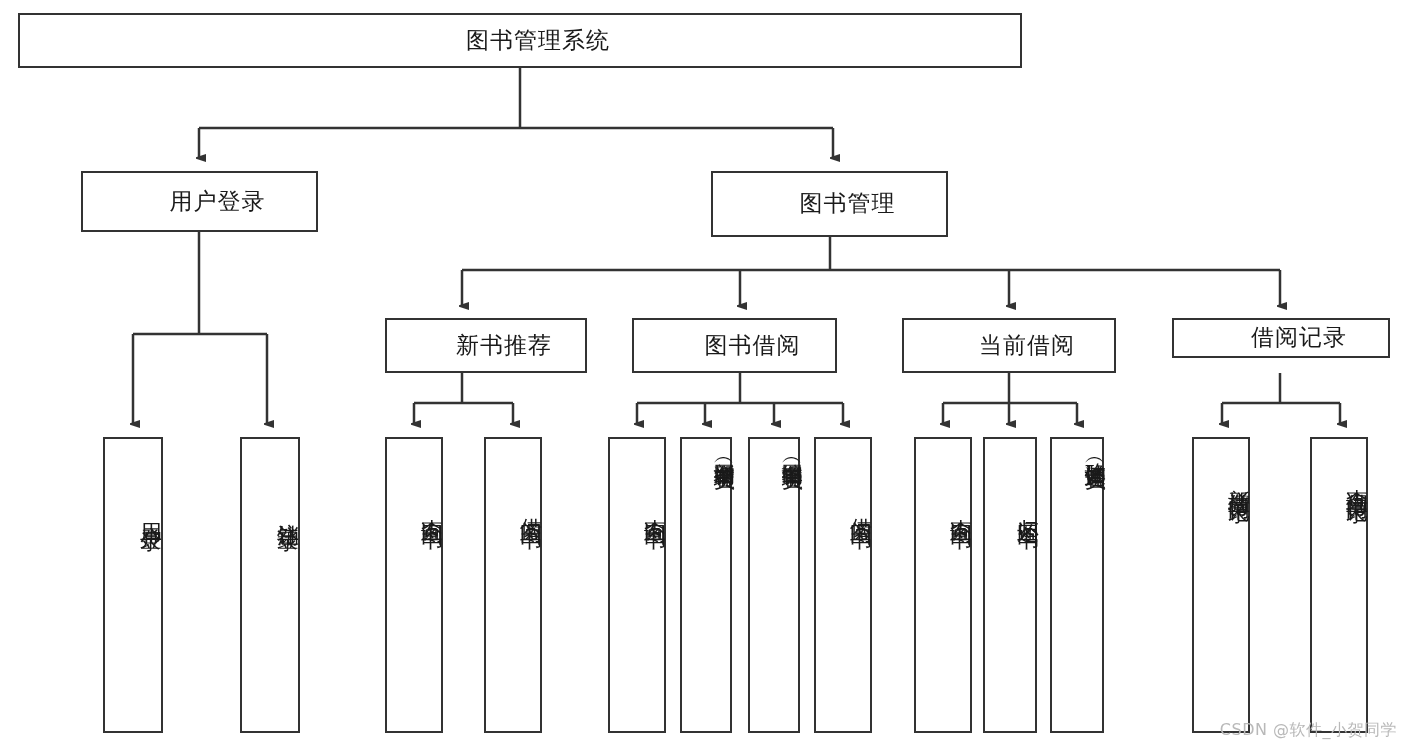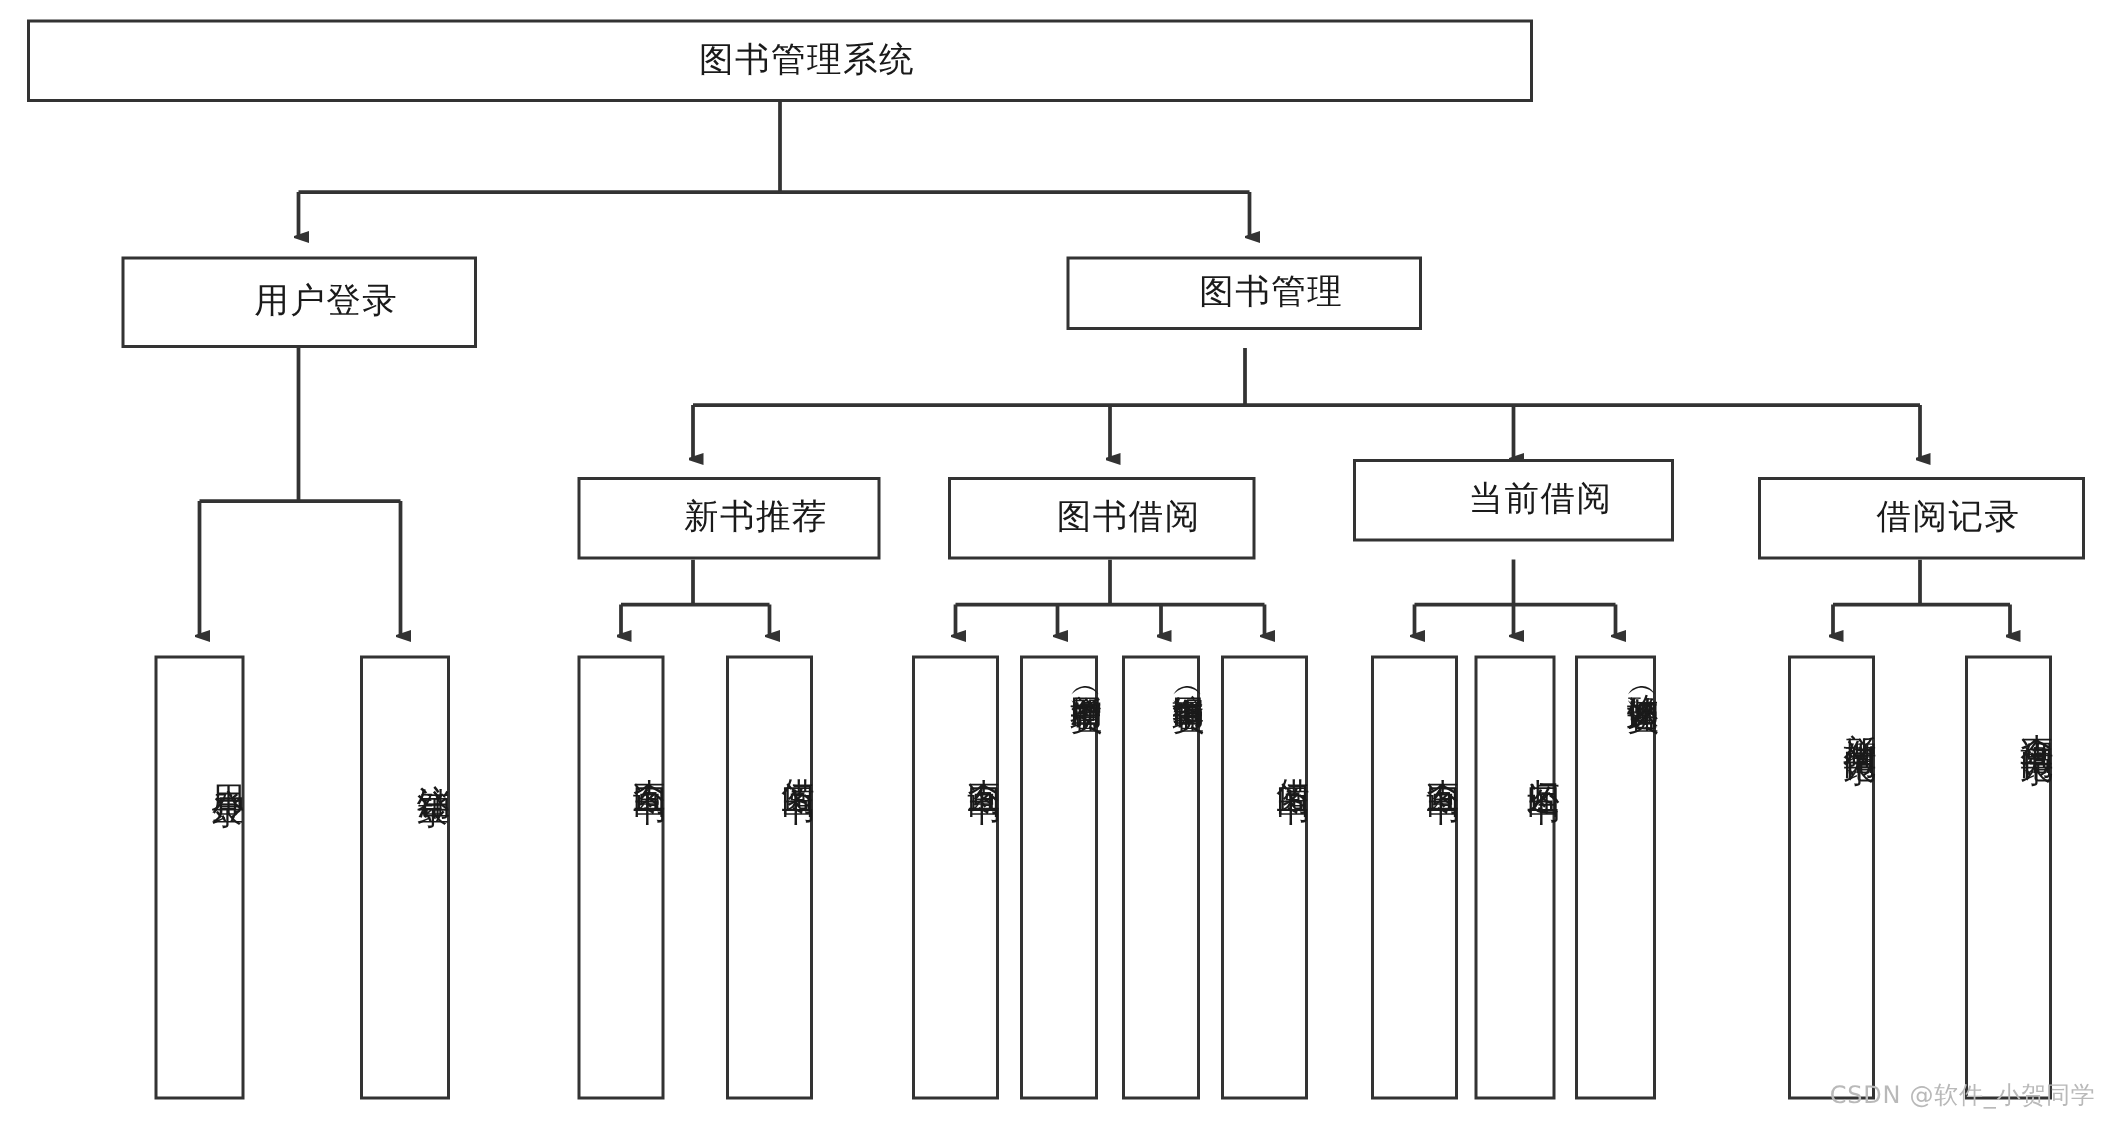--- a/index.html
+++ b/index.html
@@ -126,34 +126,34 @@
     </g>
   </svg>
 
   <div class="node h" style="left:18px; top:13px; width:1004px; height:55px;">
     <span>图书管理系统</span>
   </div>
 
   <div class="node h" style="left:81px; top:171px; width:237px; height:61px;">
     <span>用户登录</span>
   </div>
-  <div class="node h" style="left:711px; top:171px; width:237px; height:49px;align-items:center;">
+  <div class="node h" style="left:711px; top:171px; width:237px; height:66px;align-items:center;">
     <span>图书管理</span>
   </div>
 
   <div class="node h" style="left:361px; top:318px; width:202px; height:55px;margin-left:24px;">
     <span>新书推荐</span>
   </div>
   <div class="node h" style="left:632px; top:318px; width:205px; height:55px;">
     <span>图书借阅</span>
   </div>
-  <div class="node h" style="left:902px; top:306px; width:214px; height:55px;">
+  <div class="node h" style="left:902px; top:318px; width:214px; height:55px;">
     <span>当前借阅</span>
   </div>
-  <div class="node h" style="left:1172px; top:318px; width:218px; height:55px;">
+  <div class="node h" style="left:1172px; top:318px; width:218px; height:40px;">
     <span>借阅记录</span>
   </div>
 
   <div class="node v" style="left:103px; top:437px; width:60px; height:296px; padding-top:66px;">
     <span class="vtext">用户登录</span>
   </div>
   <div class="node v" style="left:240px; top:437px; width:60px; height:296px; padding-top:66px;">
     <span class="vtext">注销登录</span>
   </div>
 

